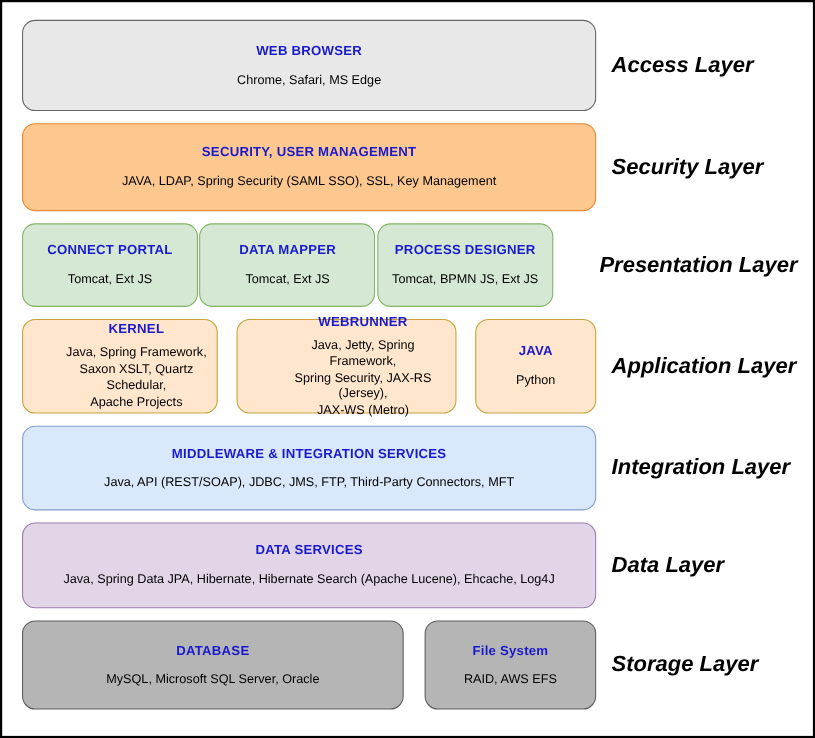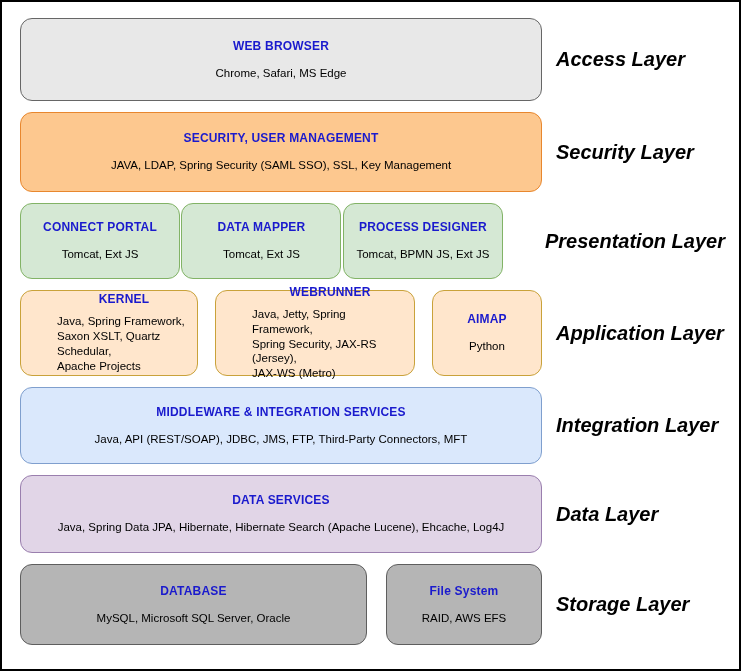--- a/index.html
+++ b/index.html
@@ -39,20 +39,21 @@
     white-space: nowrap;
   }
   .box {
     border-radius: 12px;
     border: 1.5px solid;
     display: flex;
     flex-direction: column;
     align-items: center;
     justify-content: center;
     gap: 13px;
+    text-align: center;
     padding: 4px 6px;
   }
   .box-title {
     font-size: 12px;
     font-weight: 700;
     color: #1a1acd;
     letter-spacing: 0.2px;
   }
   .box-body {
     font-size: 11.5px;
@@ -139,21 +140,21 @@
 Saxon XSLT,  Quartz Schedular,
 Apache Projects</div>
       </div>
       <div class="box fill-application w-webrunner gap-small">
         <div class="box-title">WEBRUNNER</div>
         <div class="box-body">Java, Jetty, Spring Framework,
 Spring Security, JAX-RS (Jersey),
 JAX-WS (Metro)</div>
       </div>
       <div class="box fill-application w-aimap">
-        <div class="box-title">AIMAP</div>
+        <div class="box-title">JAVA</div>
         <div class="box-body">Python</div>
       </div>
     </div>
     <div class="layer-label">Application Layer</div>
   </div>
 
   <div class="row h-integration">
     <div class="boxes">
       <div class="box fill-integration w-full">
         <div class="box-title">MIDDLEWARE &amp; INTEGRATION SERVICES</div>

